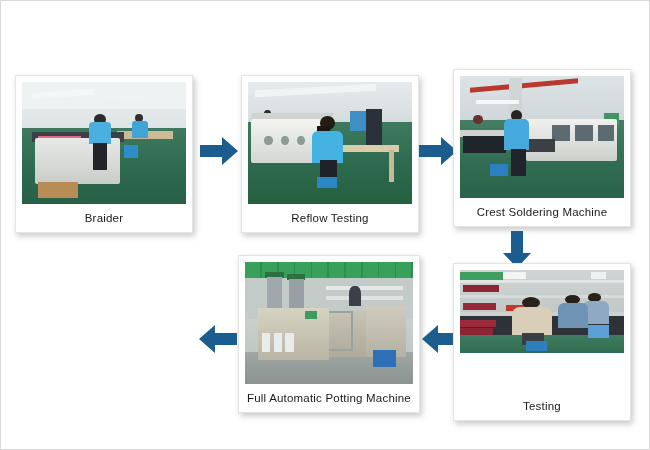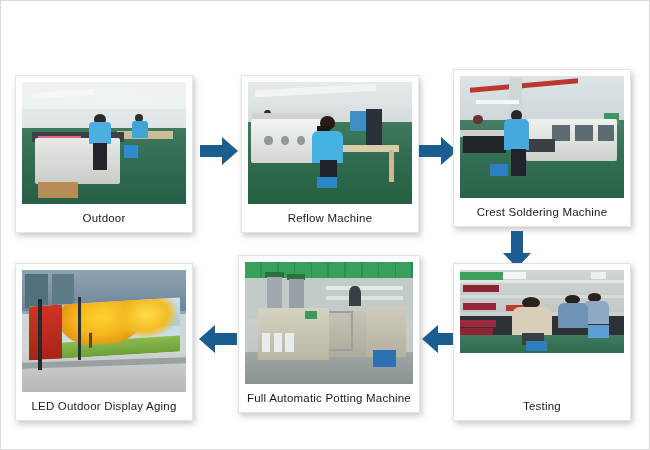--- a/index.html
+++ b/index.html
@@ -244,21 +244,21 @@
         <div class="s-abs sc1-stool"></div>
         <div class="s-abs sc1-machTop"></div>
         <div class="s-abs sc1-pink"></div>
         <div class="s-abs sc1-mach"></div>
         <div class="s-abs sc1-p1h"></div>
         <div class="s-abs sc1-p1b"></div>
         <div class="s-abs sc1-p1l"></div>
         <div class="s-abs sc1-box"></div>
       </div>
     </div>
-    <div class="card-label">Outdoor</div>
+    <div class="card-label">Braider</div>
   </div>
 
   <div class="arrow arrow-r1">
     <svg viewBox="0 0 39 32" width="39" height="32">
       <path d="M0 10 L22 10 L22 2 L38 16 L22 30 L22 22 L0 22 Z" fill="#1b5d8f"></path>
     </svg>
   </div>
 
   <div class="card card-2">
     <div class="card-photo">
@@ -277,21 +277,21 @@
         <div class="s-abs sc2-port3"></div>
         <div class="s-abs sc2-table"></div>
         <div class="s-abs sc2-tleg"></div>
         <div class="s-abs sc2-p1h"></div>
         <div class="s-abs sc2-p1hair"></div>
         <div class="s-abs sc2-p1b"></div>
         <div class="s-abs sc2-p1l"></div>
         <div class="s-abs sc2-stool"></div>
       </div>
     </div>
-    <div class="card-label">Reflow Machine</div>
+    <div class="card-label">Reflow Testing</div>
   </div>
 
   <div class="arrow arrow-r2">
     <svg viewBox="0 0 39 32" width="39" height="32">
       <path d="M0 10 L22 10 L22 2 L38 16 L22 30 L22 22 L0 22 Z" fill="#1b5d8f"></path>
     </svg>
   </div>
 
   <div class="card card-3">
     <div class="card-photo">
@@ -318,43 +318,20 @@
     </div>
     <div class="card-label">Crest Soldering Machine</div>
   </div>
 
   <div class="arrow arrow-down">
     <svg viewBox="0 0 32 38" width="32" height="38">
       <path d="M10 0 L22 0 L22 22 L30 22 L16 37 L2 22 L10 22 Z" fill="#1b5d8f"></path>
     </svg>
   </div>
 
-  <div class="card card-4">
-    <div class="card-photo">
-      <div class="scene">
-        <div class="s-abs sc4-sky"></div>
-        <div class="s-abs sc4-bldg"></div>
-        <div class="s-abs sc4-glass1"></div>
-        <div class="s-abs sc4-glass2"></div>
-        <div class="s-abs sc4-ground"></div>
-        <div class="s-abs sc4-kerb"></div>
-        <div class="s-abs sc4-screen">
-          <div class="s-abs sc4-sky2"></div>
-          <div class="s-abs sc4-grass"></div>
-          <div class="s-abs sc4-red"></div>
-          <div class="s-abs sc4-tree"></div>
-          <div class="s-abs sc4-tree2"></div>
-          <div class="s-abs sc4-trunk"></div>
-        </div>
-        <div class="s-abs sc4-col"></div>
-        <div class="s-abs sc4-col2"></div>
-      </div>
-    </div>
-    <div class="card-label">LED Outdoor Display Aging</div>
-  </div>
 
   <div class="arrow arrow-l2">
     <svg viewBox="0 0 39 32" width="39" height="32">
       <path d="M39 10 L17 10 L17 2 L1 16 L17 30 L17 22 L39 22 Z" fill="#1b5d8f"></path>
     </svg>
   </div>
 
   <div class="card card-5">
     <div class="card-photo">
       <div class="scene">

